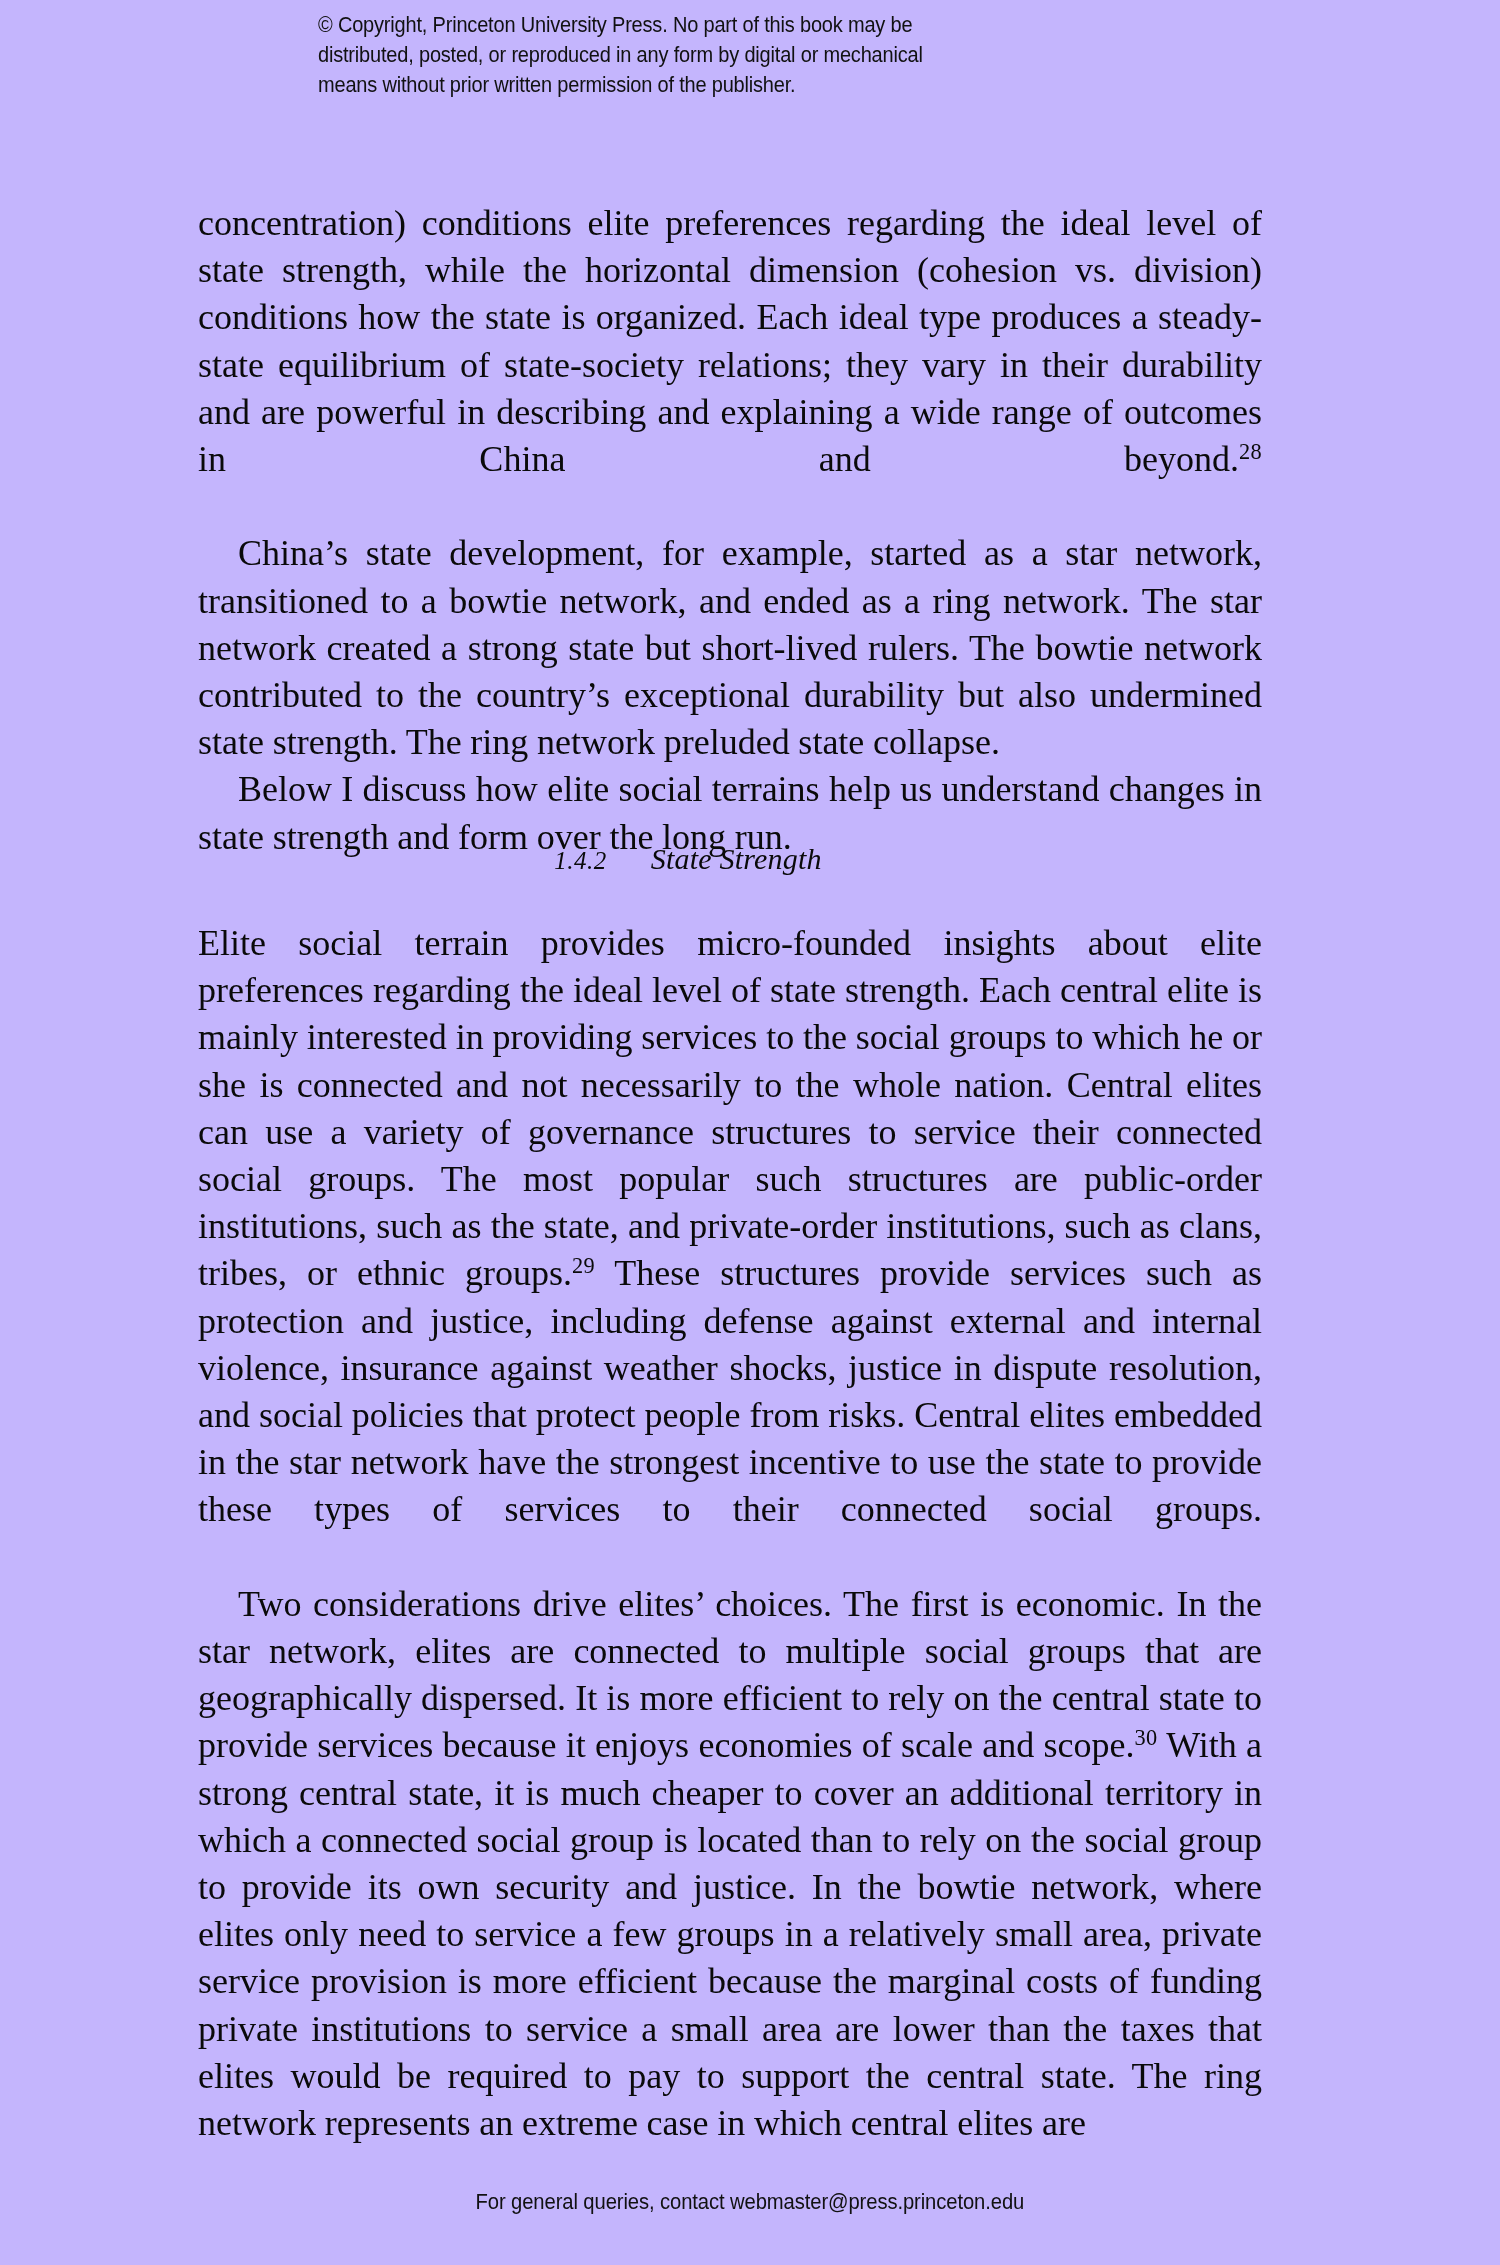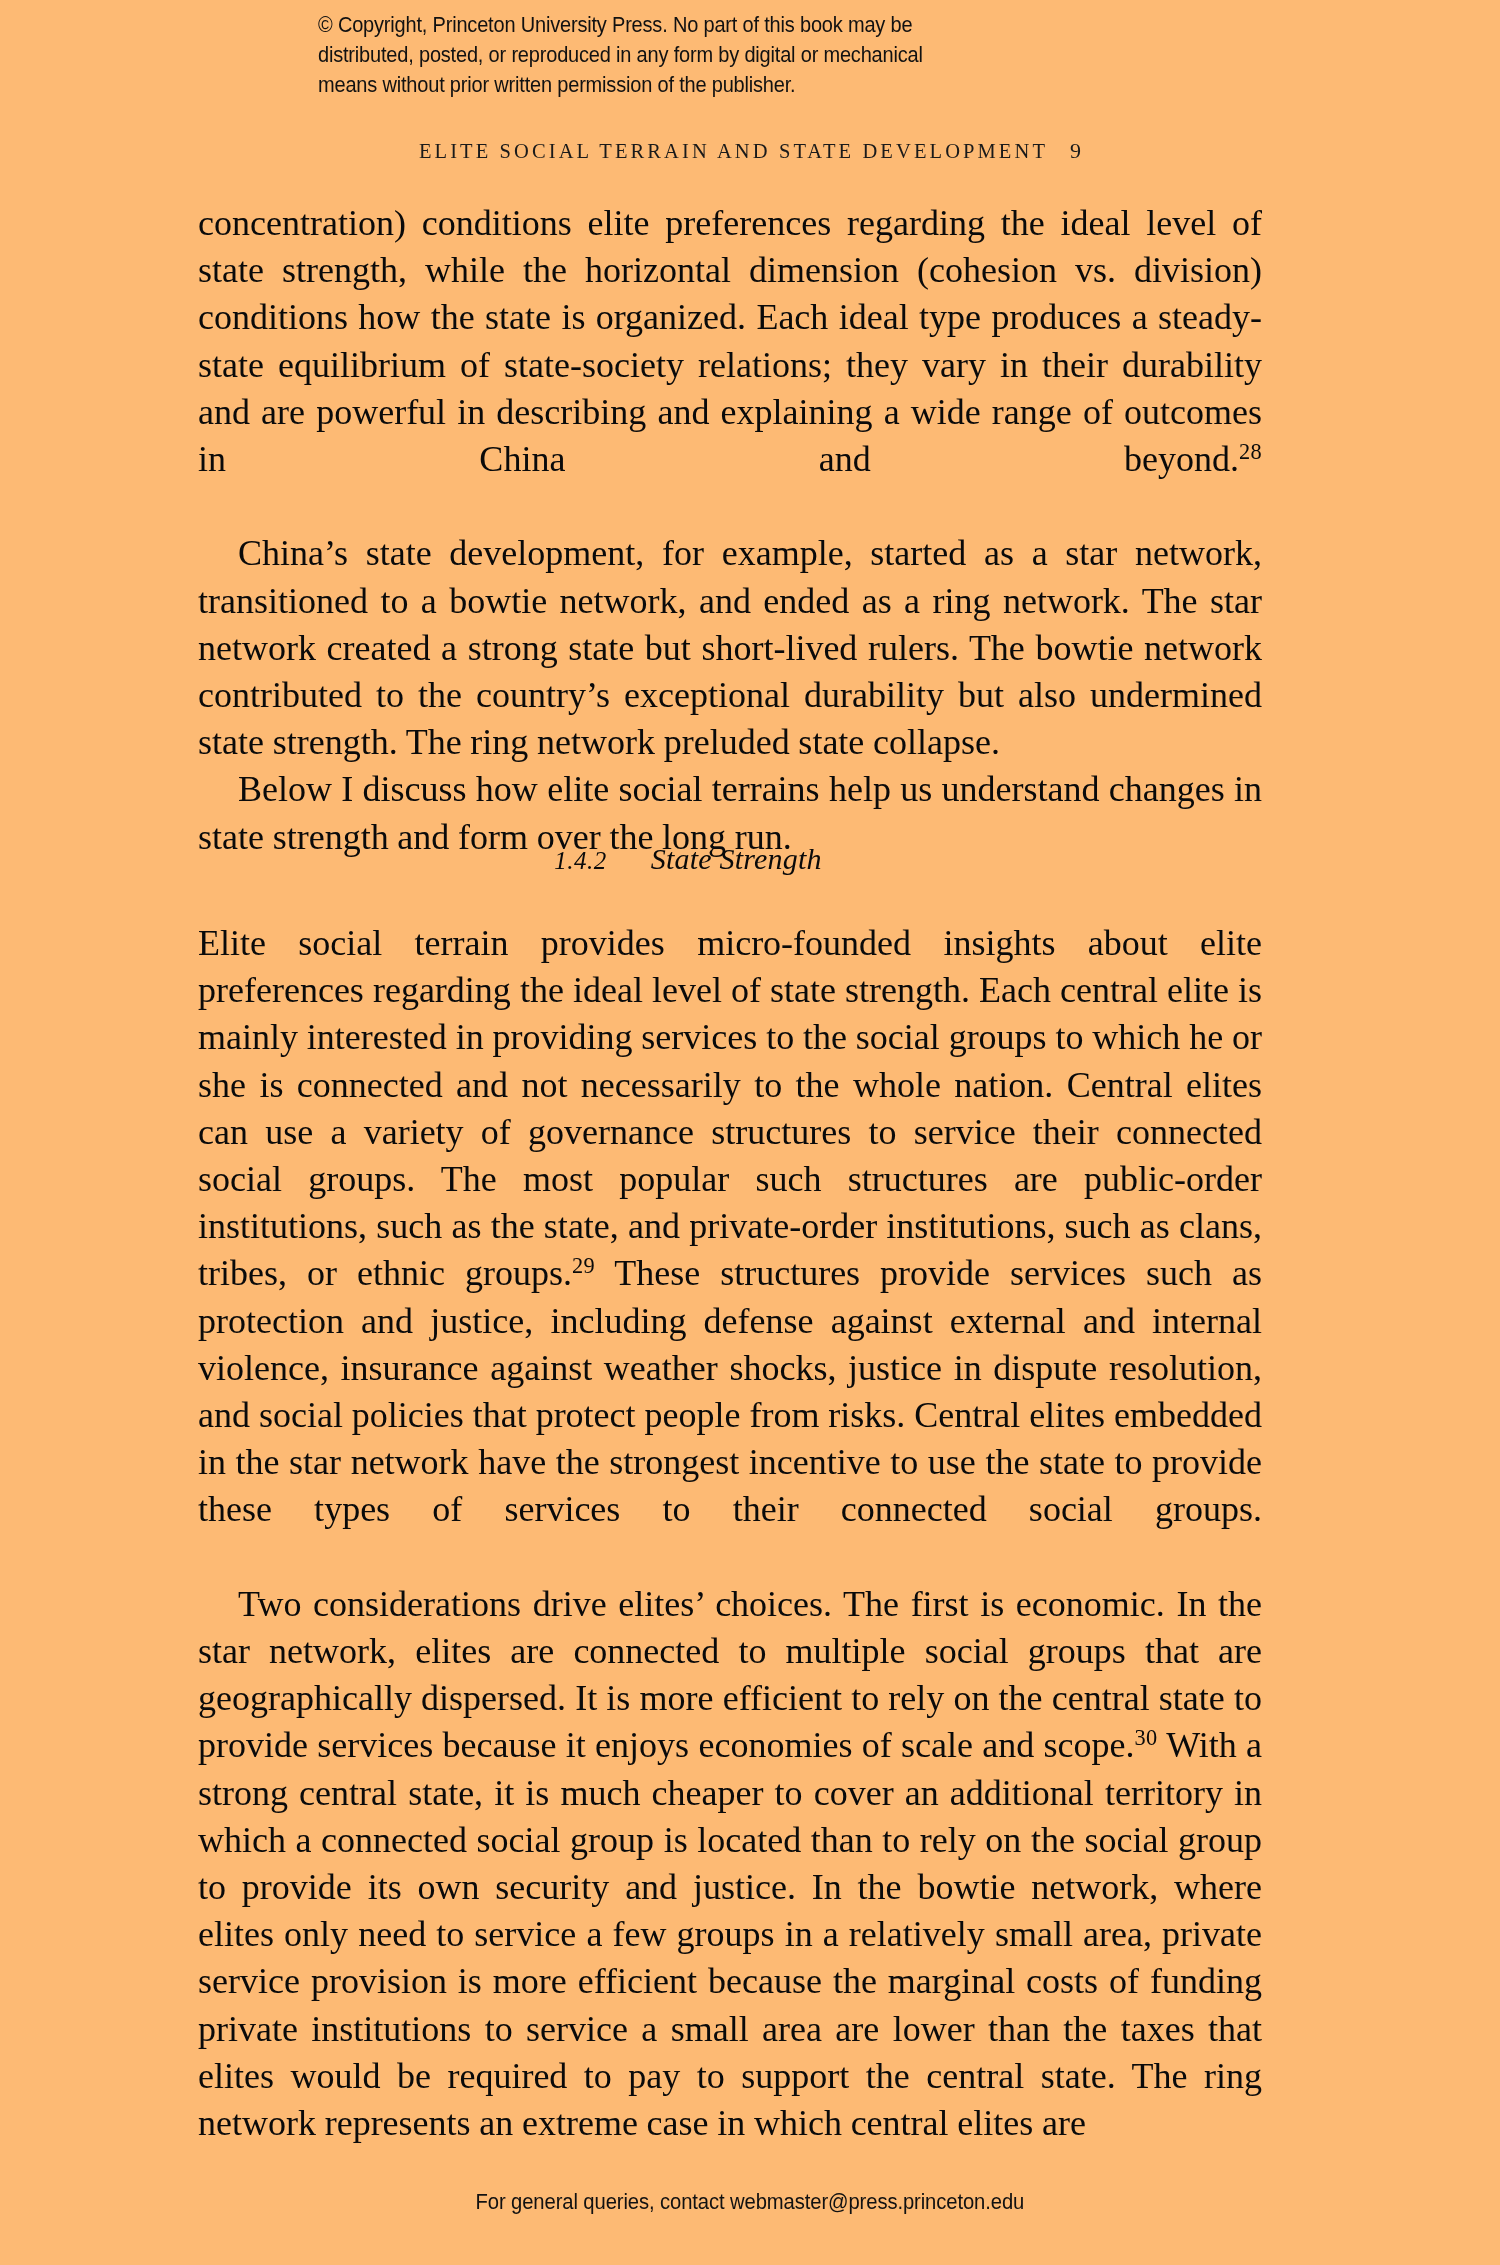--- a/index.html
+++ b/index.html
@@ -5,21 +5,21 @@
   html, body {
     margin: 0;
     padding: 0;
     background: #ffffff;
   }
 
   .page {
     position: relative;
     width: 1500px;
     height: 2265px;
-    background: #fdba74;
+    background: #c4b5fd;
     margin: 0 auto;
     overflow: hidden;
     font-family: "Liberation Serif", "DejaVu Serif", serif;
     color: #000000;
   }
 
   
   .copyright {
     position: absolute;
     left: 318px;
@@ -134,23 +134,20 @@
 <body>
 
 <div class="page">
 
   <div class="copyright">
     <div>© Copyright, Princeton University Press. No part of this book may be</div>
     <div>distributed, posted, or reproduced in any form by digital or mechanical</div>
     <div>means without prior written permission of the publisher.</div>
   </div>
 
-  <div class="running-head">
-    <span class="rh-title">ELITE SOCIAL TERRAIN AND STATE DEVELOPMENT</span><span class="rh-page">9</span>
-  </div>
 
   <div class="body-col" style="top:200px; height:600px;">
     <p class="para"><span>concentration) conditions elite preferences regarding the ideal level of state strength, while the horizontal dimension (cohesion vs. division) conditions how the state is organized. Each ideal type produces a steady-state equilibrium of state-society relations; they vary in their durability and are powerful in describing and explaining a wide range of outcomes in China and beyond.</span><sup class="fn">28</sup></p>
     <p class="para indent nostretch">China’s state development, for example, started as a star network, transitioned to a bowtie network, and ended as a ring network. The star network created a strong state but short-lived rulers. The bowtie network contributed to the country’s exceptional durability but also undermined state strength. The ring network preluded state collapse.</p>
     <p class="para indent nostretch">Below I discuss how elite social terrains help us understand changes in state strength and form over the long run.</p>
   </div>
 
   <div class="section-head">
     <span class="sh-num">1.4.2</span><span class="sh-title">State Strength</span>
   </div>

